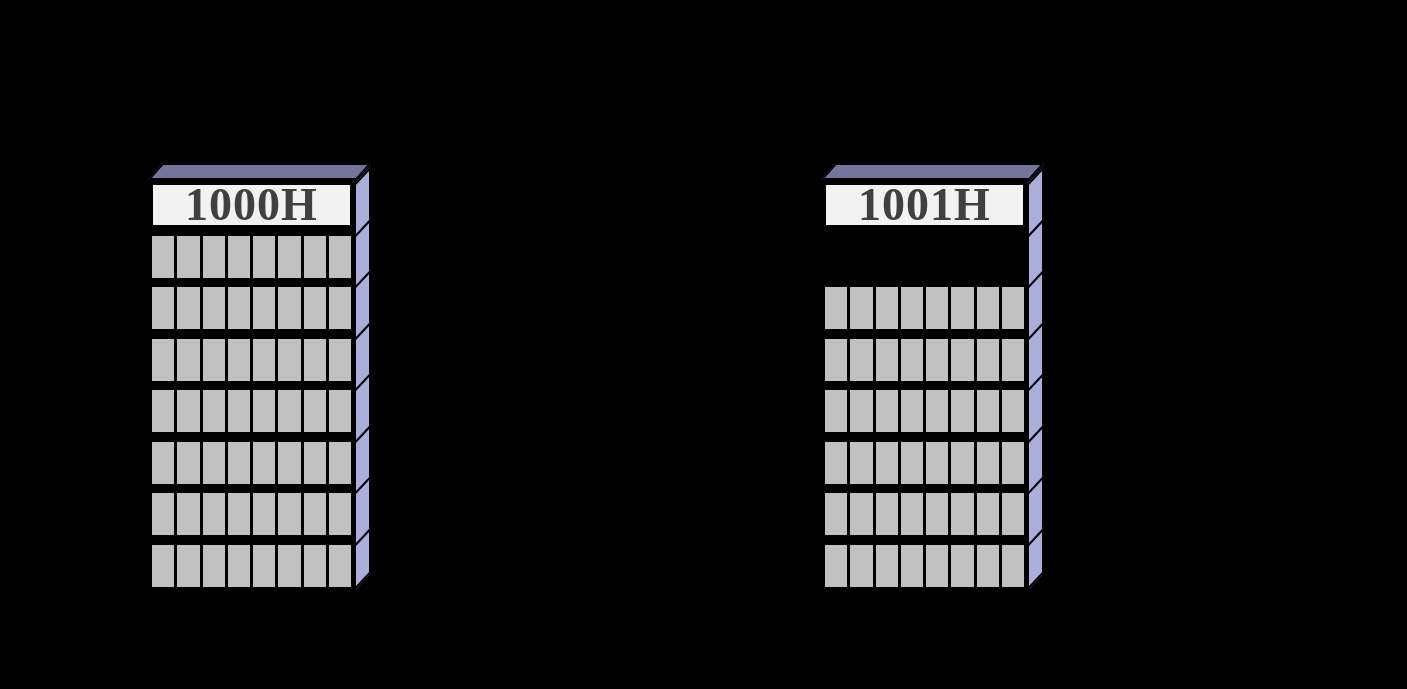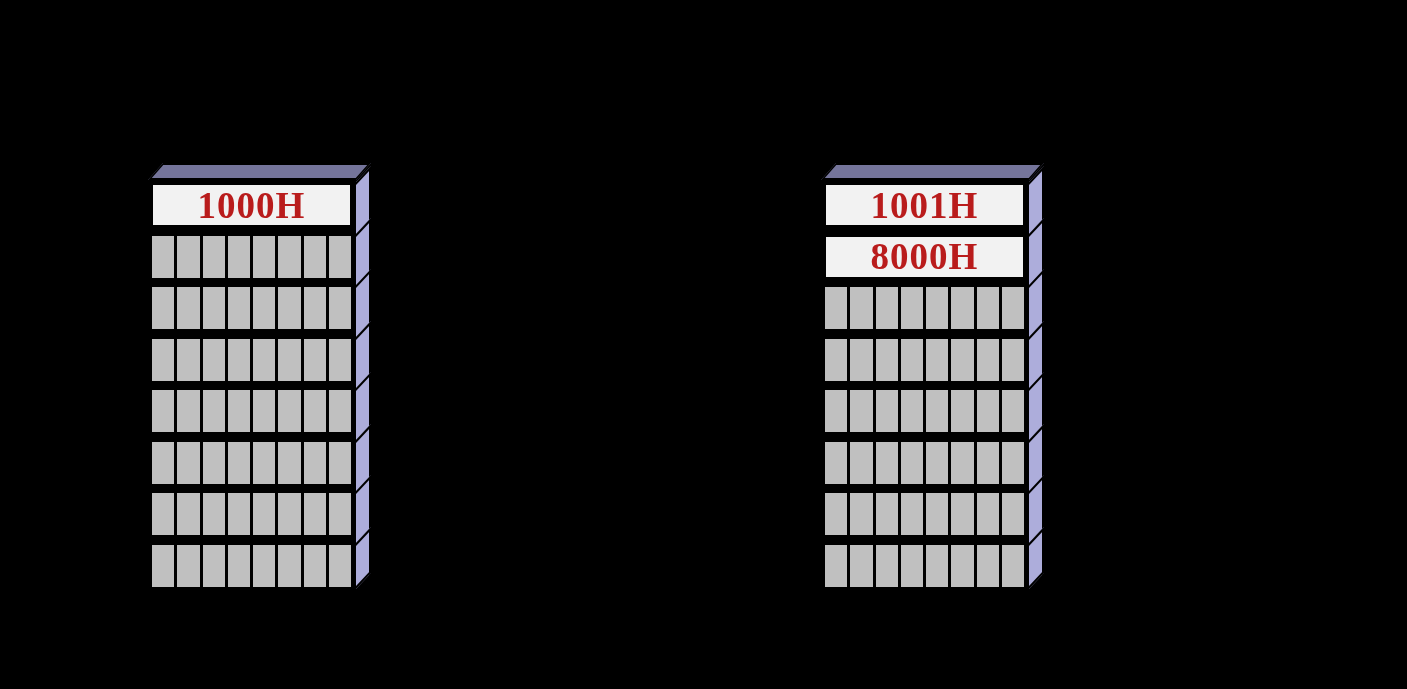--- a/index.html
+++ b/index.html
@@ -20,23 +20,23 @@
   .seg{
     position:absolute;left:208px;width:15px;height:51.5px;
     background:#ADADDB;box-sizing:border-box;
     border-top:3px solid #000;border-right:2px solid #000;
     transform:skewY(-46.85deg);transform-origin:0 0;
   }
   .s7{height:46px;border-bottom:3px solid #000;}
 
   .row{position:absolute;left:2px;width:203px;height:46px;box-sizing:border-box;}
   .lbl{
-    background:#F2F2F2;border:3px solid #000;color:#b91c1c;
+    background:#F2F2F2;border:3px solid #000;color:#404040;
     display:flex;align-items:center;justify-content:center;
-    font-weight:bold;font-size:37px;letter-spacing:1px;line-height:1;
+    font-weight:bold;font-size:46px;letter-spacing:1px;line-height:1;
   }
   .gray{background:#000;border:2px solid #000;display:flex;gap:3px;}
   .c{flex:1;background:#C0C0C0;}
 
   .r0,.s0{top:19px;}   .r1,.s1{top:70.5px;}
   .r2,.s2{top:122px;}  .r3,.s3{top:173.5px;}
   .r4,.s4{top:225px;}  .r5,.s5{top:276.5px;}
   .r6,.s6{top:328px;}  .r7,.s7{top:379.5px;}
 </style>
 </head>
@@ -133,21 +133,20 @@
     <div class="seg s0"></div>
     <div class="seg s1"></div>
     <div class="seg s2"></div>
     <div class="seg s3"></div>
     <div class="seg s4"></div>
     <div class="seg s5"></div>
     <div class="seg s6"></div>
     <div class="seg s7"></div>
 
     <div class="row lbl r0">1001H</div>
-    <div class="row lbl r1">8000H</div>
     <div class="row gray r2">
         <i class="c"></i>
         <i class="c"></i>
         <i class="c"></i>
         <i class="c"></i>
         <i class="c"></i>
         <i class="c"></i>
         <i class="c"></i>
         <i class="c"></i>
       </div>

